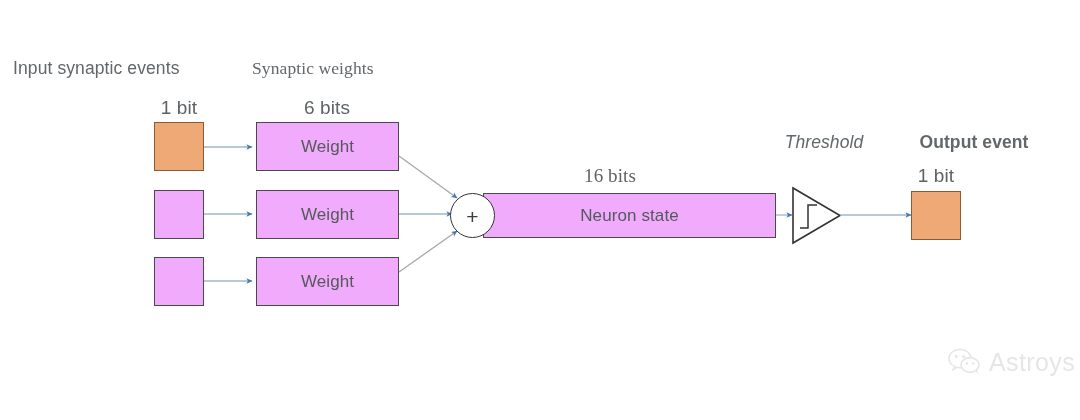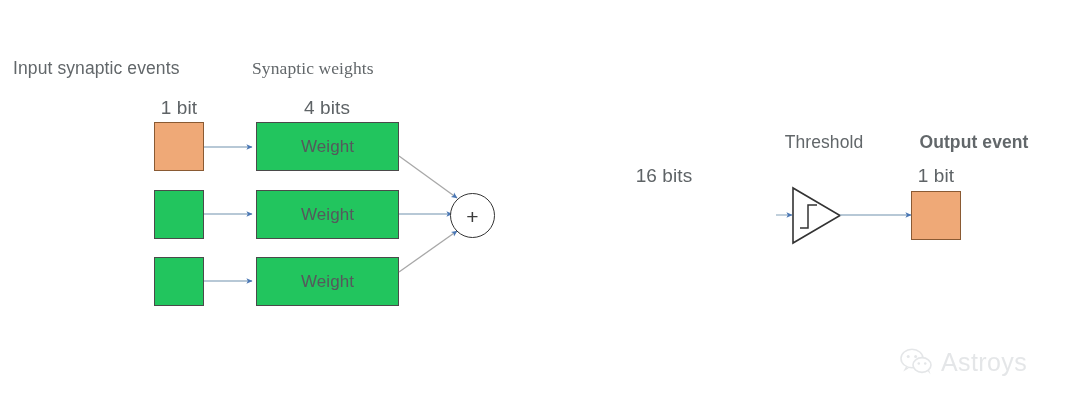--- a/index.html
+++ b/index.html
@@ -43,21 +43,21 @@
     color: #5e6366;
   }
   .label.centered {
     transform: translateX(-50%);
     text-align: center;
   }
 
   
   .node-box {
     position: absolute;
-    background: #22c55e;
+    background: #f0abfc;
     border: 1.6px solid #4a4a4a;
   }
   .node-box.event {
     background: #efa977;
     border: 1.6px solid #8a5a33;
   }
   .node-box .box-text {
     position: absolute;
     left: 0; right: 0;
     top: 50%;
@@ -93,21 +93,21 @@
     left: 0; top: 0;
     width: 1080px;
     height: 420px;
     z-index: 1;
     pointer-events: none;
   }
 
   
   #watermark {
     position: absolute;
-    left: 900px;
+    left: 948px;
     top: 348px;
     display: flex;
     align-items: center;
     gap: 7px;
     opacity: 0.9;
   }
   #watermark .wm-text {
     font-size: 25px;
     color: #e2e4e6;
     letter-spacing: 0.4px;
@@ -140,29 +140,29 @@
 
     <path d="M800,228 L808,228 L808,205 L817,205" fill="none" stroke="#333333" stroke-width="1.5" stroke-linecap="butt" stroke-linejoin="miter"></path>
 
     <line x1="840" y1="215" x2="911" y2="215" stroke="#9fb6c9" stroke-width="1.3" marker-end="url(#ah)"></line>
   </svg>
 
   <div class="label section" style="left:13px; top:60px;">Input synaptic events</div>
 
   <div class="label section" style="left:252px; top:60px;font-family:Liberation Serif, serif;">Synaptic weights</div>
 
-  <div class="label section centered" style="left:824px; top:134px;">Threshold</div>
+  <div class="label section centered" style="left:824px; top:134px;font-style:italic;">Threshold</div>
 
   <div class="label section centered" style="left:974px; top:134px;font-weight:bold;">Output event</div>
 
   <div class="label bits centered" style="left:179px; top:98px;">1 bit</div>
 
-  <div class="label bits centered" style="left:327px; top:98px;">4 bits</div>
-
-  <div class="label bits centered" style="left:664px; top:166px;">16 bits</div>
+  <div class="label bits centered" style="left:327px; top:98px;">6 bits</div>
+
+  <div class="label bits centered" style="left:610px; top:166px;font-family:Liberation Serif, serif;">16 bits</div>
 
   <div class="label bits centered" style="left:936px; top:166px;">1 bit</div>
 
   <div class="node-box event" style="left:154px; top:122px; width:50px; height:49px;"></div>
   <div class="node-box" style="left:154px; top:190px; width:50px; height:49px;"></div>
   <div class="node-box" style="left:154px; top:257px; width:50px; height:49px;"></div>
 
   <div class="node-box" style="left:256px; top:122px; width:143px; height:49px;">
     <div class="box-text">Weight</div>
   </div>
@@ -170,20 +170,23 @@
     <div class="box-text">Weight</div>
   </div>
   <div class="node-box" style="left:256px; top:257px; width:143px; height:49px;">
     <div class="box-text">Weight</div>
   </div>
 
   <div class="sum-circle" style="left:450px; top:193px; width:45px; height:45px;">
     <div class="sum-glyph">+</div>
   </div>
 
+  <div class="node-box" style="left:483px; top:193px; width:293px; height:45px; z-index:2;">
+    <div class="box-text">Neuron state</div>
+  </div>
 
   <div class="node-box event" style="left:911px; top:191px; width:50px; height:49px;"></div>
 
   <div id="watermark">
     <svg width="34" height="28" viewBox="0 0 34 28">
       <ellipse cx="12" cy="10.5" rx="11" ry="9.2" fill="none" stroke="#e2e4e6" stroke-width="1.6"></ellipse>
       <path d="M6,18.5 L3.2,23.5 L8.6,20.6 Z" fill="#e2e4e6"></path>
       <circle cx="8.2" cy="8.4" r="1.5" fill="#e2e4e6"></circle>
       <circle cx="15.6" cy="8.4" r="1.5" fill="#e2e4e6"></circle>
       <ellipse cx="22" cy="17" rx="9" ry="7.4" fill="#ffffff" stroke="#e2e4e6" stroke-width="1.6"></ellipse>

